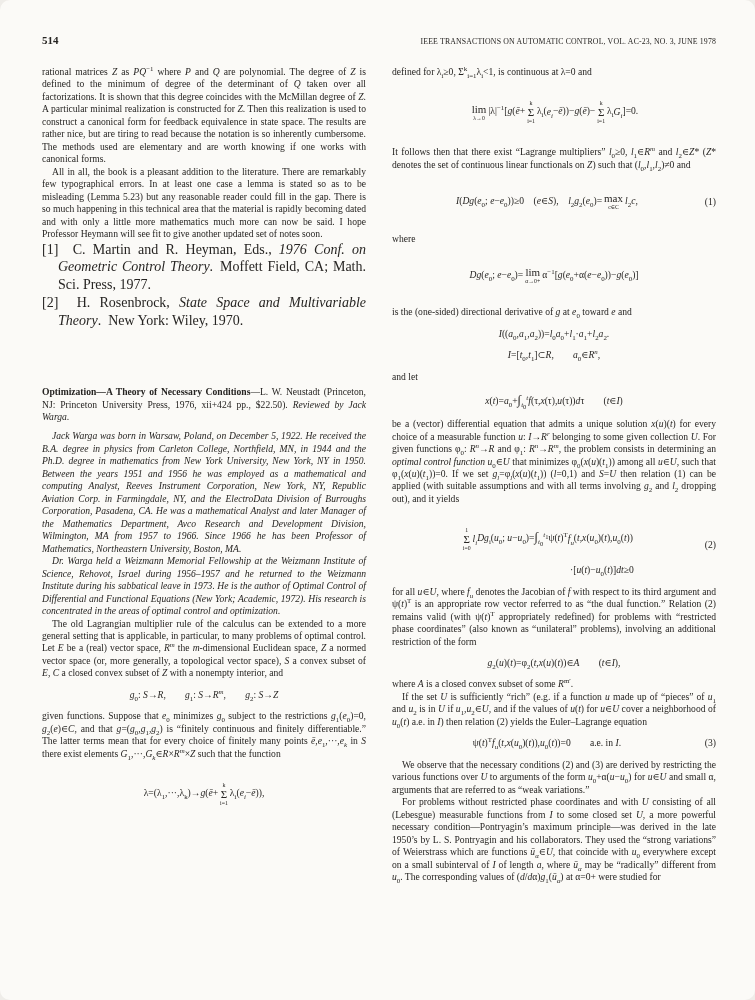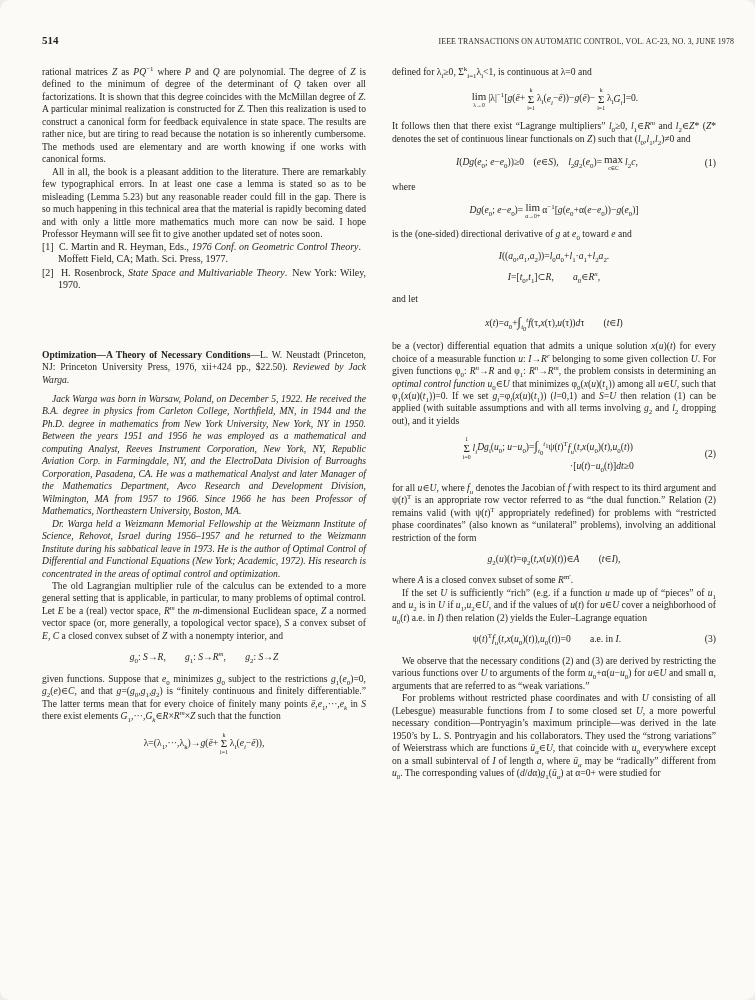--- a/index.html
+++ b/index.html
@@ -5,21 +5,21 @@
   html, body { margin:0; padding:0; }
   body {
     width:755px; height:1000px;
     background:#efede9;
     font-family:"Liberation Serif","DejaVu Serif",serif;
   }
   .page {
     width:755px; height:1000px;
     background:#fbfaf7;
     color:#262422;
-    padding:34px 21px 18px 42px;
+    padding:34px 39px 18px 42px;
     box-sizing:border-box;
     overflow:hidden;
     border-radius:10px;
   }
   .header {
     display:flex; justify-content:space-between; align-items:baseline;
     margin-bottom:20px;
   }
   .pagenum { font-size:11px; font-weight:bold; }
   .journal { font-size:7.8px; letter-spacing:0.15px; }
@@ -31,37 +31,37 @@
   }
   .col p { margin:0; }
   p.ind { text-indent:10px; }
   p.it { font-style:italic; }
   p.refhead {
     text-align:center; margin:9px 0 5px;
     letter-spacing:0.6px; font-size:9.4px;
   }
   .rsc { font-size:78%; }
   p.ref {
-    font-size:10px; line-height:1.25;
+    font-size:14px; line-height:1.25;
     padding-left:16px; text-indent:-16px;
     margin-bottom:1px !important;
   }
   p.title { margin:0 0 7px; }
   .gap { width:100%; }
   .eq {
     display:flex; align-items:center;
     margin:9px 0;
   }
   .eq .eq-body { flex:1; text-align:center; }
   .eq .eq-num { margin-left:3px; }
   sub, sup { font-size:0.72em; line-height:0; }
   sub sub, sup sub, sub sup, sup sup { font-size:0.95em; }
   .stk {
     display:inline-flex; flex-direction:column; align-items:center;
-    vertical-align:middle; line-height:1; margin:0 2px;
+    vertical-align:middle; line-height:1; margin:13px 2px;
   }
   .stk .lim { font-size:5.8px; line-height:1.1; }
   .stk .big { font-size:11px; line-height:1; }
   .intg { font-size:13px; }
   .l2 { display:inline-block; margin-left:110px; }
 </style>
 </head>
 <body>
 
 <div class="page">

